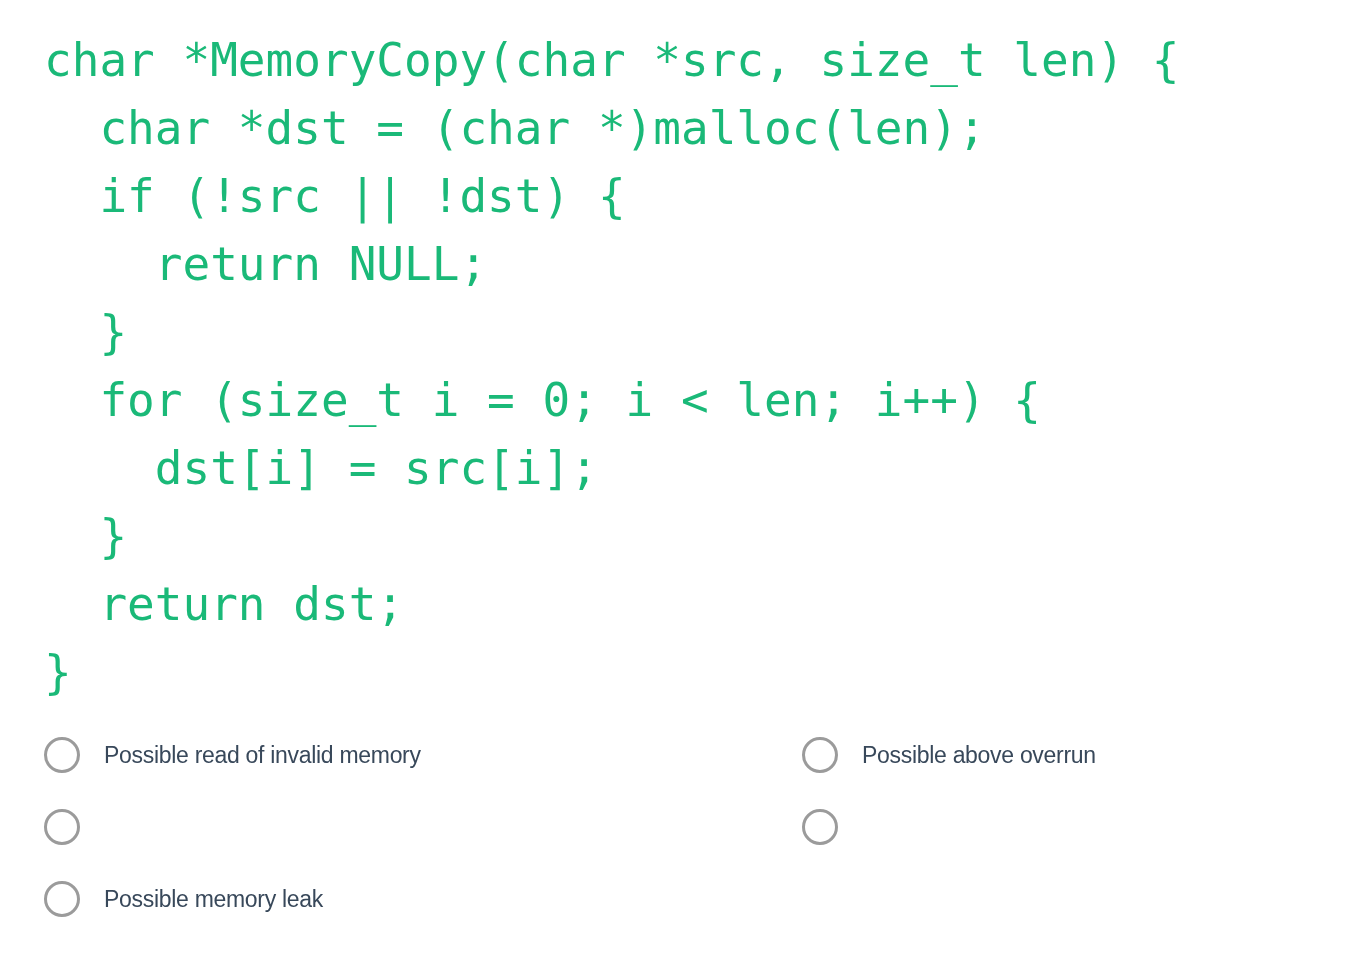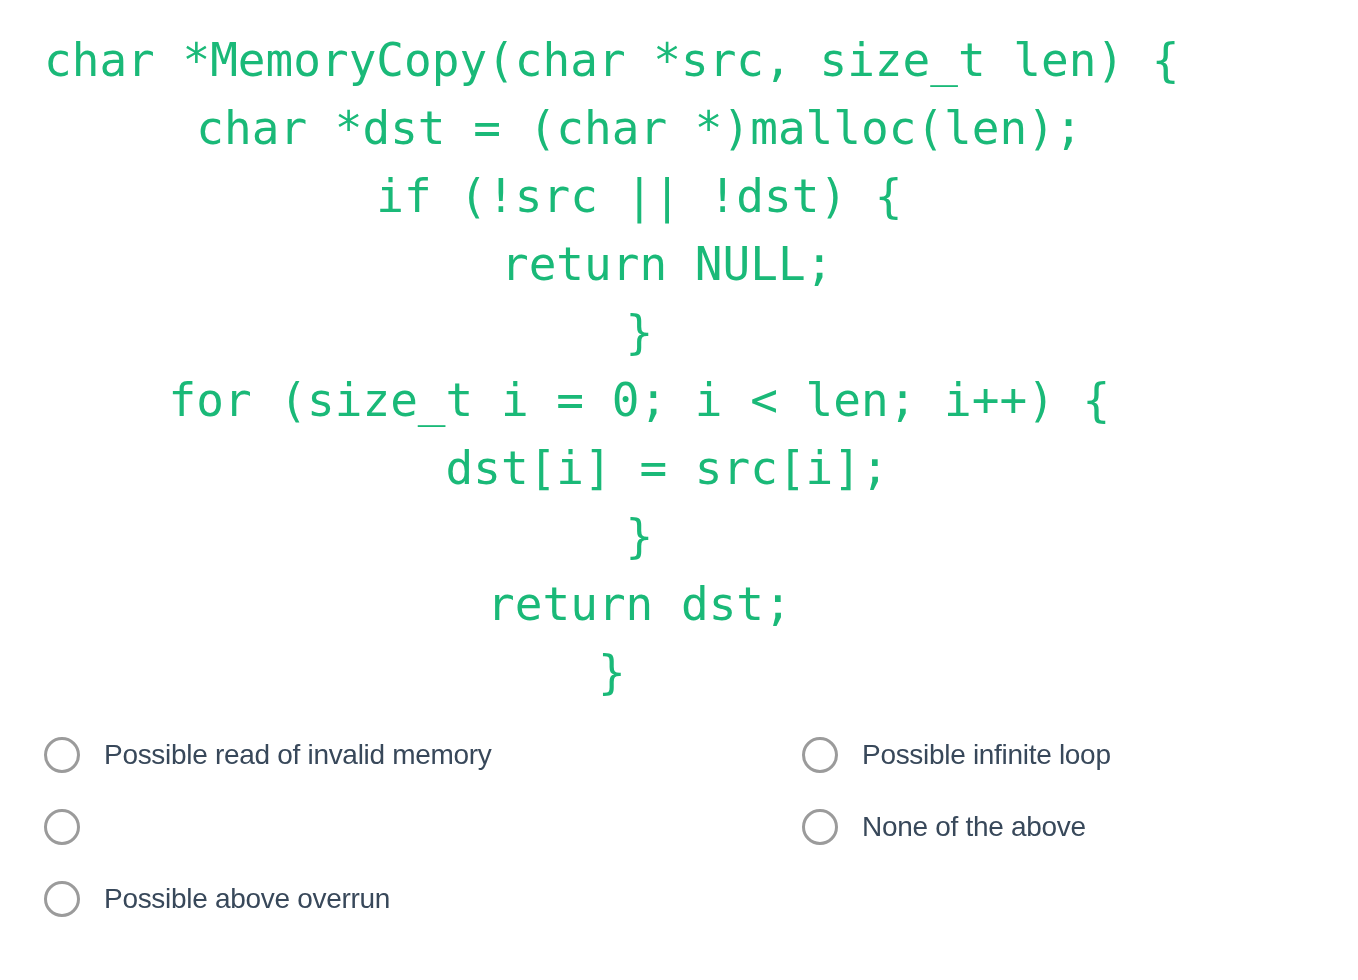--- a/index.html
+++ b/index.html
@@ -7,21 +7,20 @@
     padding: 0;
     background: #ffffff;
   }
   .screen {
     position: relative;
     width: 1358px;
     height: 980px;
     background: #ffffff;
     overflow: hidden;
     font-family: "Liberation Sans", sans-serif;
-    text-align: center;
   }
   
   .code {
     position: absolute;
     left: 44px;
     top: 26px;
     font-family: "DejaVu Sans Mono", monospace;
     font-size: 46px;
     line-height: 68px;
     font-weight: 400;
@@ -51,21 +50,21 @@
     box-sizing: border-box;
     width: 36px;
     height: 36px;
     border: 3px solid #9b9b9b;
     border-radius: 50%;
     background: #ffffff;
     flex: 0 0 auto;
   }
   .option-label {
     margin-left: 24px;
-    font-size: 28px;
+    font-size: 23px;
     line-height: 36px;
     font-weight: 400;
     color: #38485a;
     letter-spacing: -0.3px;
   }
 </style>
 </head>
 <body>
 
 <div class="screen">
@@ -76,30 +75,29 @@
 
     <div class="option">
       <span class="radio"></span>
       <span class="option-label">Possible read of invalid memory</span>
     </div>
 
     <div class="option">
       <span class="radio"></span>
     </div>
 
+    <div class="option">
+      <span class="radio"></span>
+      <span class="option-label">Possible memory leak</span>
+    </div>
 
     <div class="option">
       <span class="radio"></span>
       <span class="option-label">Possible above overrun</span>
     </div>
 
     <div class="option">
       <span class="radio"></span>
-      <span class="option-label">Possible infinite loop</span>
     </div>
 
-    <div class="option">
-      <span class="radio"></span>
-      <span class="option-label">None of the above</span>
-    </div>
 
   </div>
 </div>
 
 </body></html>

